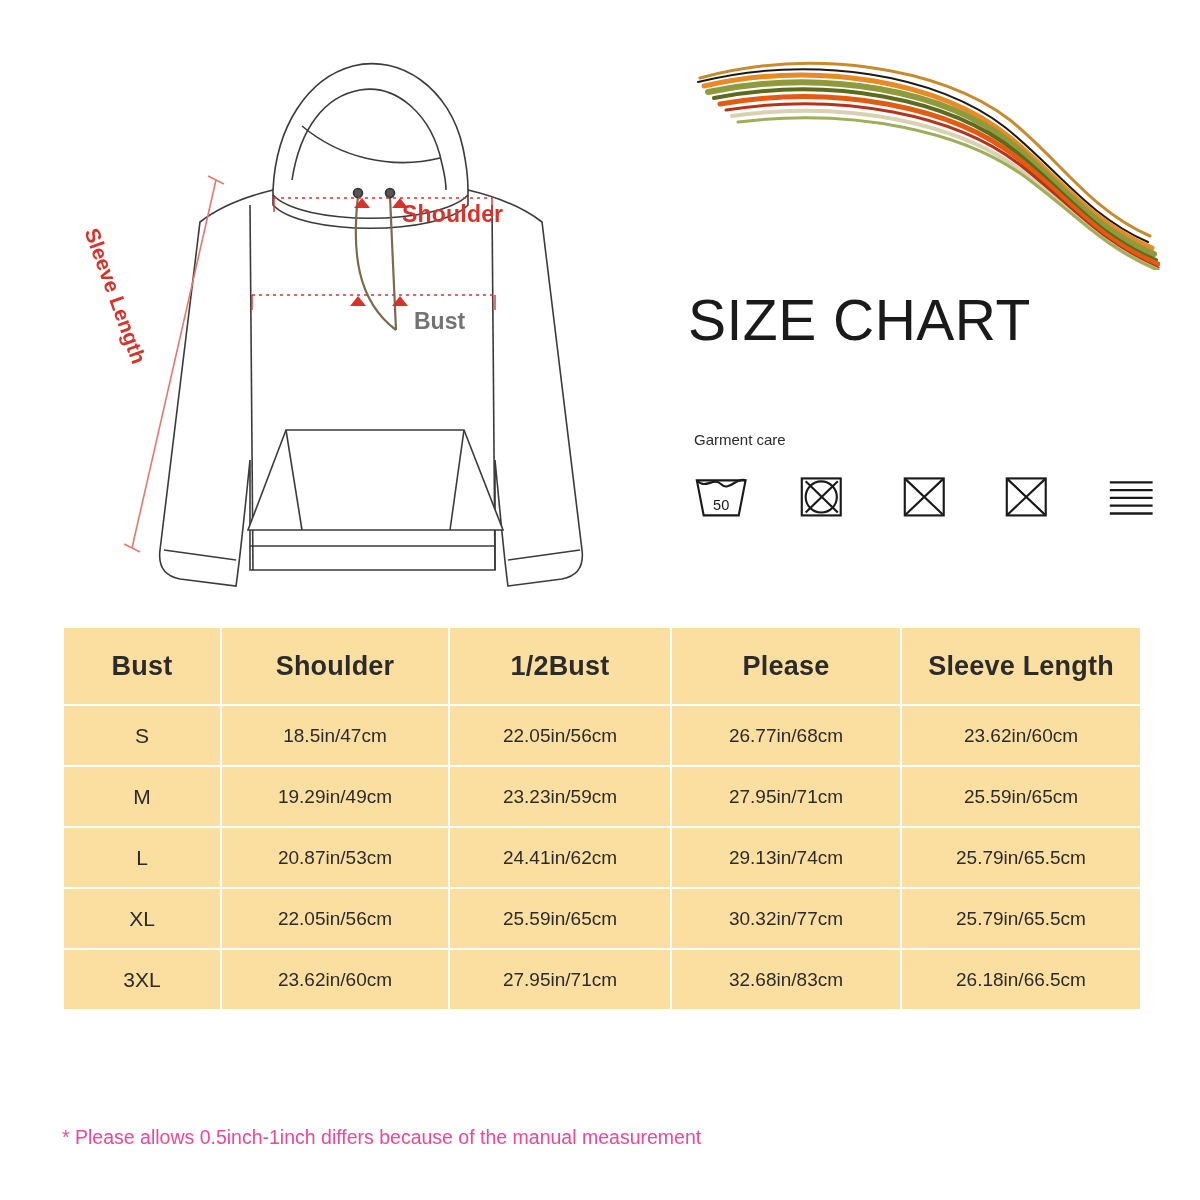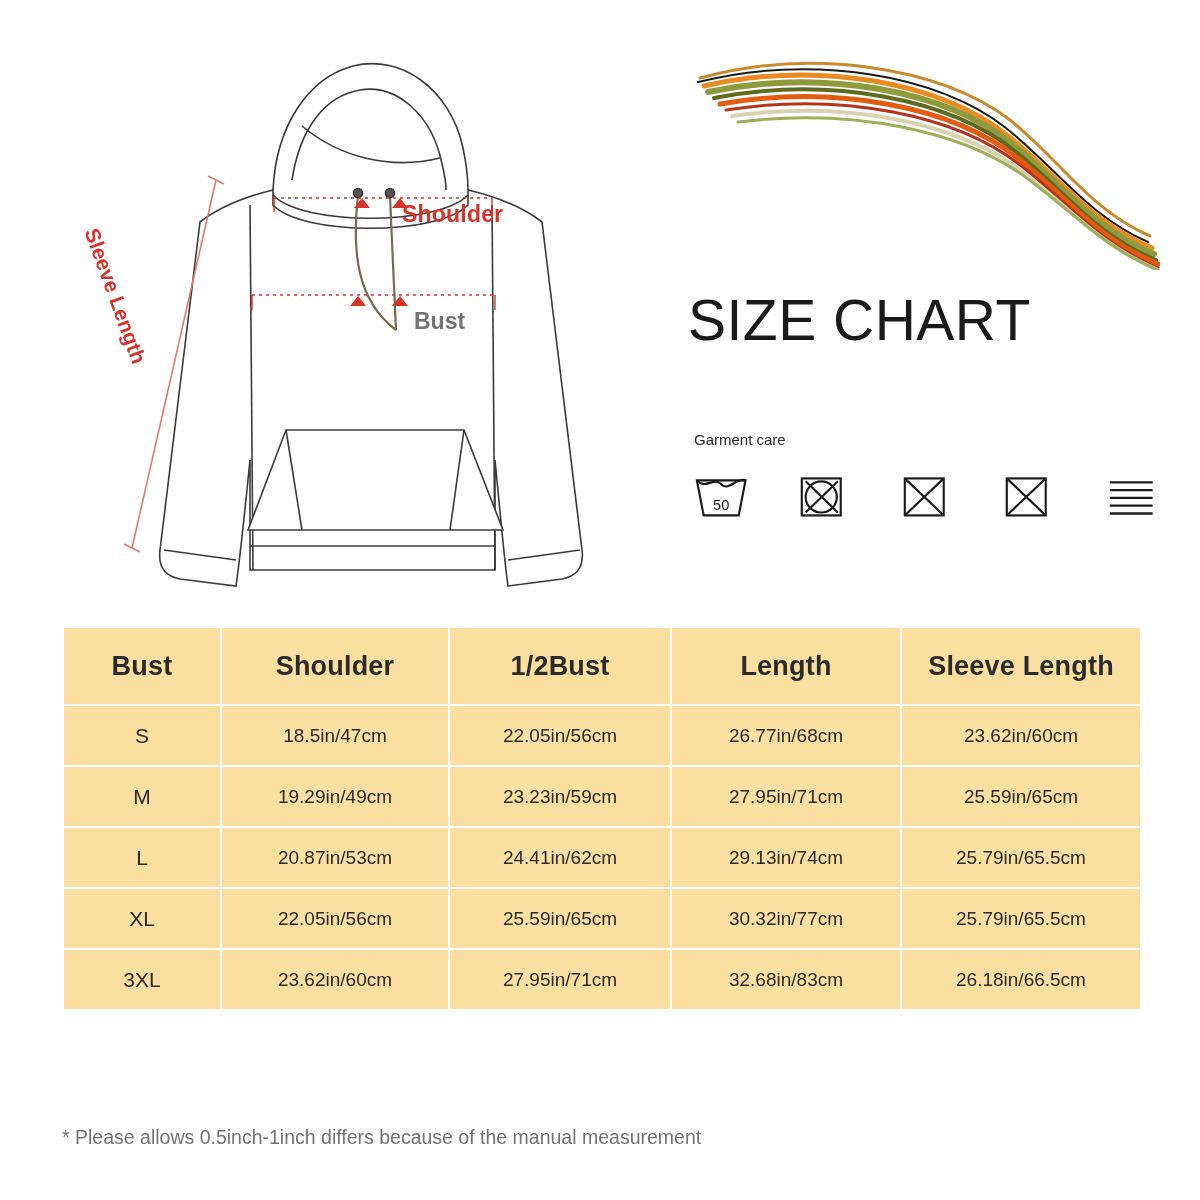--- a/index.html
+++ b/index.html
@@ -130,21 +130,21 @@
   col.c1 { width: 228px; }
   col.c2 { width: 222px; }
   col.c3 { width: 230px; }
   col.c4 { width: 240px; }
 
   .footnote {
     position: absolute;
     left: 62px;
     top: 1126px;
     font-size: 19.5px;
-    color: #737373;
+    color: #ec4899;
   }
 </style>
 </head>
 <body>
 
 <div class="page">
 
   <div class="garment-panel">
     <svg class="garment-svg" width="620" height="580" viewBox="0 0 620 580">
       <g fill="none" stroke="#3b3b3b" stroke-width="1.6">
@@ -272,21 +272,21 @@
           <col class="c1">
           <col class="c2">
           <col class="c3">
           <col class="c4">
       </colgroup>
       <thead>
         <tr>
           <th>Bust</th>
           <th>Shoulder</th>
           <th>1/2Bust</th>
-          <th>Length</th>
+          <th>Please</th>
           <th>Sleeve Length</th>
         </tr>
       </thead>
       <tbody>
         <tr>
           <td class="size-cell">S</td>
           <td>18.5in/47cm</td>
           <td>22.05in/56cm</td>
           <td>26.77in/68cm</td>
           <td>23.62in/60cm</td>

